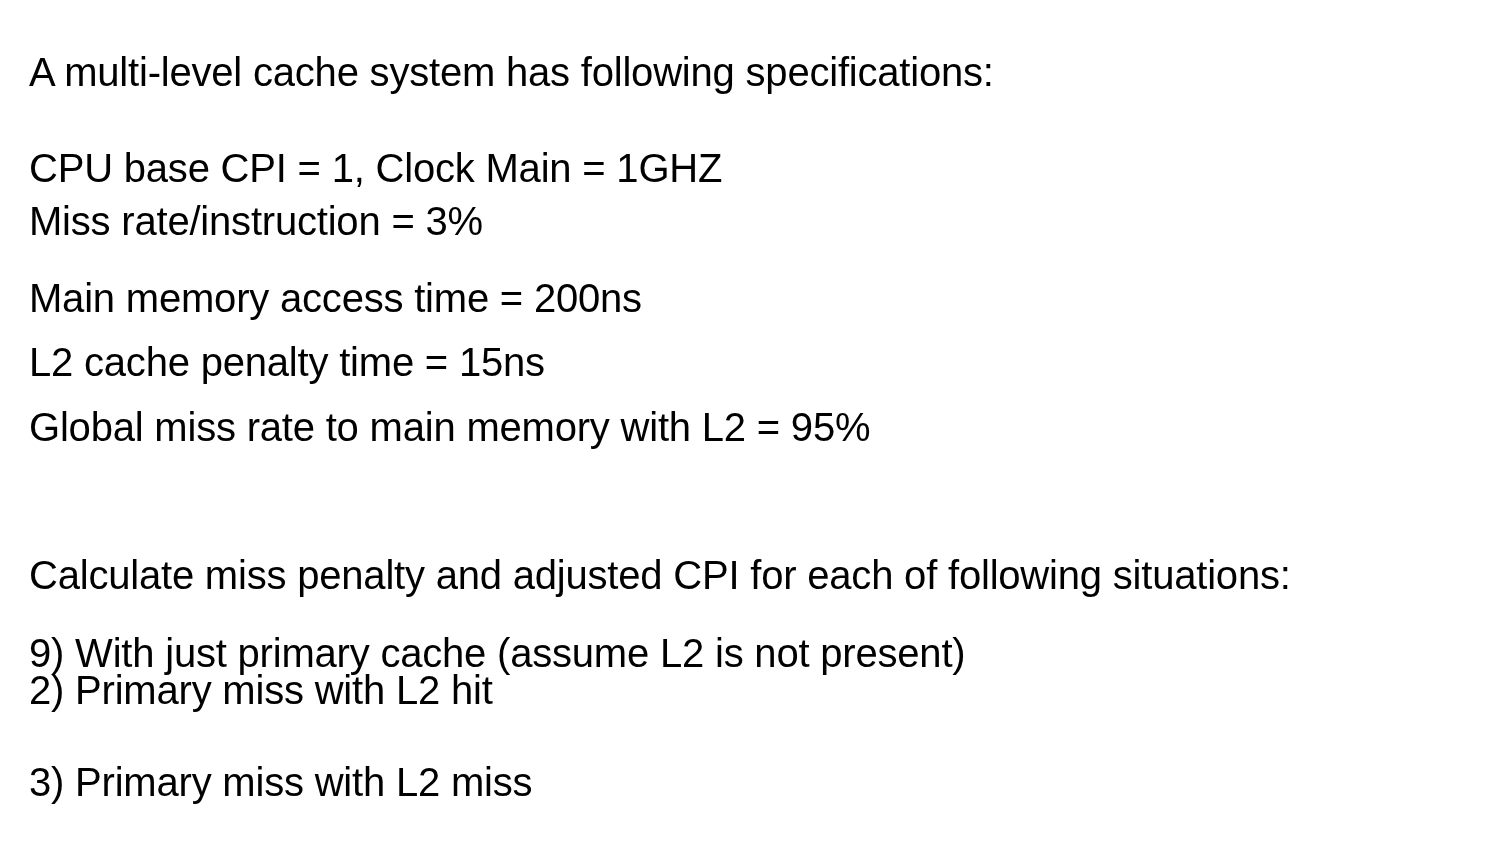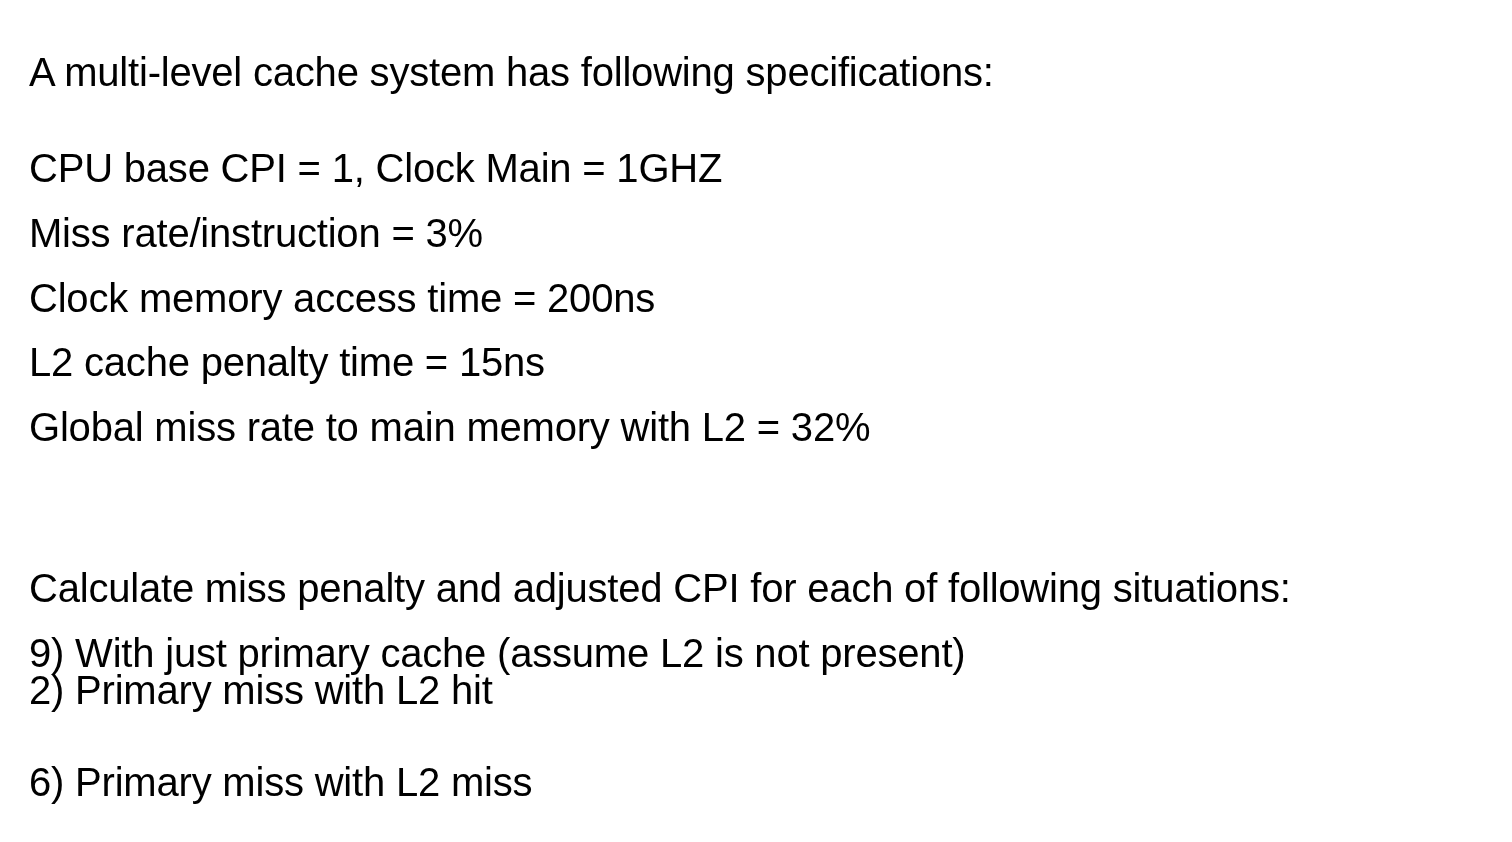--- a/index.html
+++ b/index.html
@@ -7,23 +7,23 @@
            font-family: "Liberation Sans", sans-serif; color: #000; }
     .line { position: absolute; left: 29px; font-size: 40px; line-height: 48px; white-space: nowrap; letter-spacing: -0.2px; }
   </style>
 </head>
 <body>
 
 <div>
   <div class="line" style="top:48px">A multi-level cache system has following specifications:</div>
 
   <div class="line" style="top:144px">CPU base CPI = 1, Clock Main = 1GHZ</div>
-  <div class="line" style="top:209px">Miss rate/instruction = 3%</div>
-  <div class="line" style="top:274px">Clock memory access time = 200ns</div>
+  <div class="line" style="top:197px">Miss rate/instruction = 3%</div>
+  <div class="line" style="top:274px">Main memory access time = 200ns</div>
   <div class="line" style="top:338px">L2 cache penalty time = 15ns</div>
-  <div class="line" style="top:403px">Global miss rate to main memory with L2 = 32%</div>
+  <div class="line" style="top:403px">Global miss rate to main memory with L2 = 95%</div>
 
-  <div class="line" style="top:564px">Calculate miss penalty and adjusted CPI for each of following situations:</div>
+  <div class="line" style="top:551px">Calculate miss penalty and adjusted CPI for each of following situations:</div>
 
   <div class="line" style="top:629px">9) With just primary cache (assume L2 is not present)</div>
   <div class="line" style="top:666px">2) Primary miss with L2 hit</div>
-  <div class="line" style="top:758px">6) Primary miss with L2 miss</div>
+  <div class="line" style="top:758px">3) Primary miss with L2 miss</div>
 </div>
 
 </body></html>

